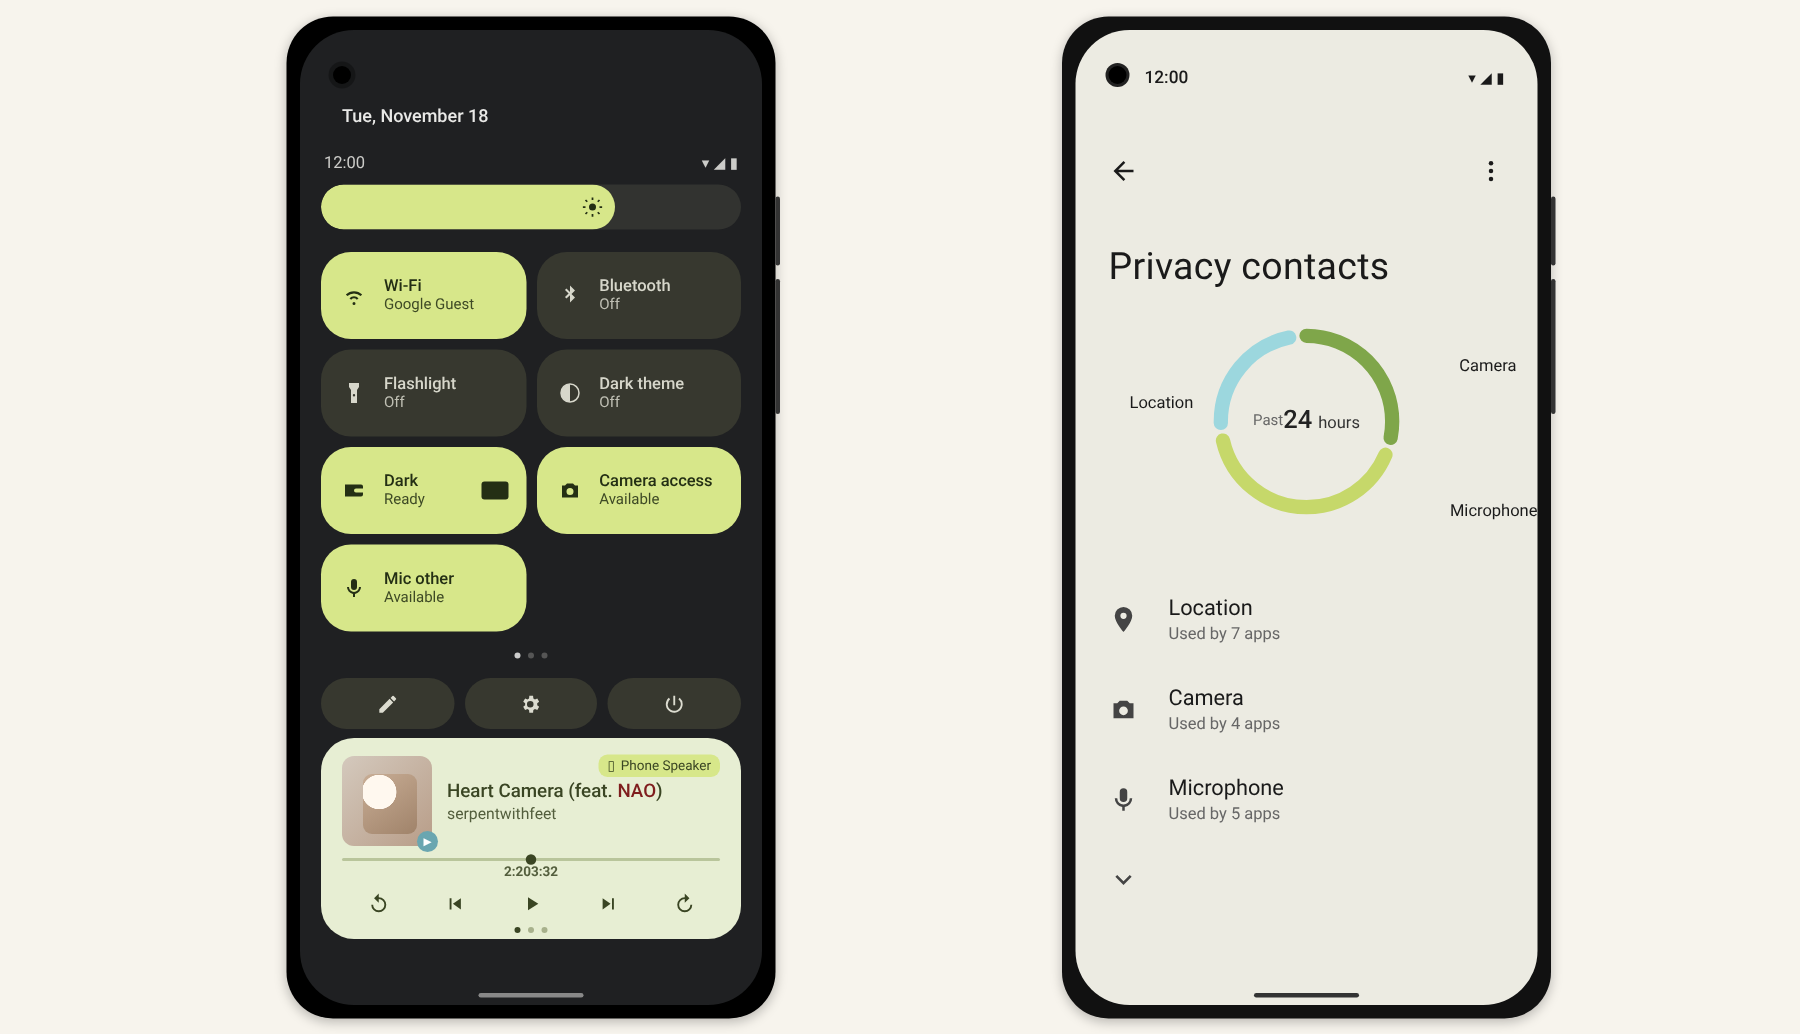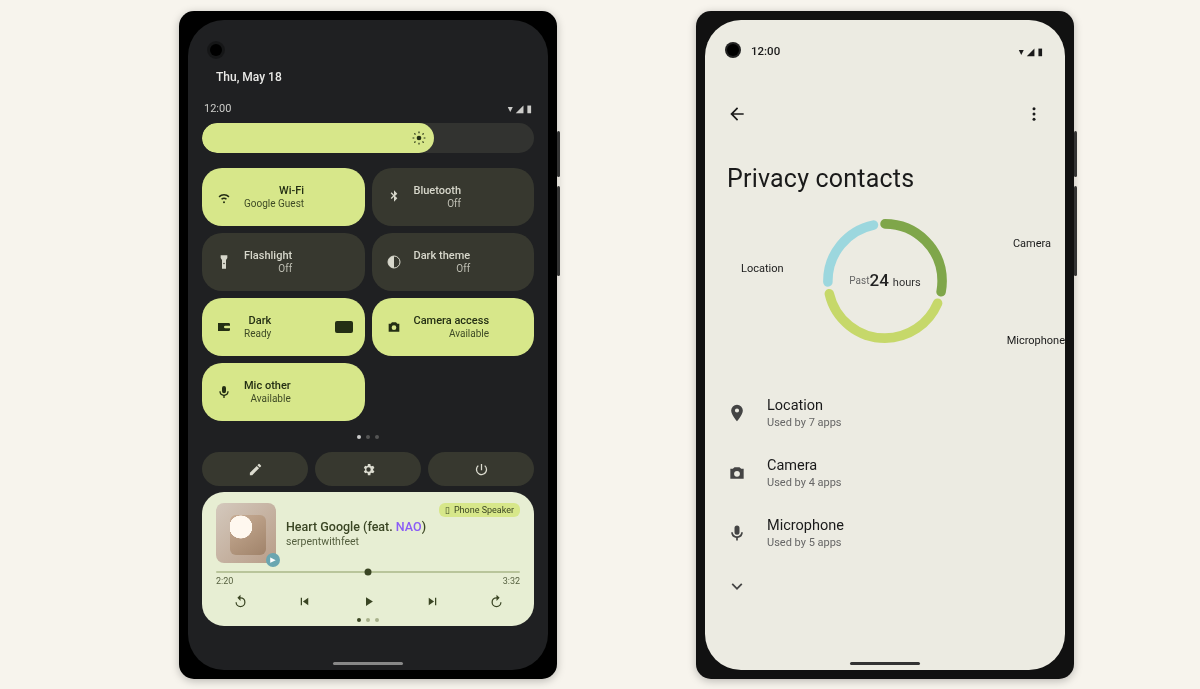--- a/index.html
+++ b/index.html
@@ -1,18 +1,18 @@
 <!DOCTYPE html>
 <html><head>
 <meta charset="utf-8">
 <style>
   * { box-sizing: border-box; margin: 0; padding: 0; font-family: -apple-system, "Roboto", "Segoe UI", sans-serif; }
   body { background: #f7f4ed; width:1200px; height:689px; position:relative; overflow:hidden; }
 
-  .phone { position:absolute; width:378px; height:668px; border-radius:15px; background:#000; padding:9px; box-shadow: 0 2px 8px rgba(0,0,0,.25);}
+  .phone { position:absolute; width:326px; height:668px; border-radius:31px; background:#000; padding:9px; box-shadow: 0 2px 8px rgba(0,0,0,.25); margin-left: 12px;}
   .phone.left { left:179px; top:11px; }
   .phone.right { left:696px; top:11px; background:#111; }
   .phone .side-btn { position:absolute; right:-3px; width:3px; background:#333; border-radius:2px;}
   .phone .side-btn.b1{ top:120px; height:46px;}
   .phone .side-btn.b2{ top:175px; height:90px;}
   .screen { width:100%; height:100%; border-radius:36px; overflow:hidden; position:relative; }
   .screen.dark { background:#1f2022; }
   .screen.light { background:#ecebe2; color:#222; }
   .camera-hole { position:absolute; top:24px; left:22px; width:12px; height:12px; background:#000; border-radius:50%; z-index:50; box-shadow:0 0 0 3px rgba(0,0,0,.3);}
   .screen.light .camera-hole{ box-shadow:0 0 0 2px #222;}
@@ -25,21 +25,21 @@
   .brightness-row{ position:absolute; top:103px; left:0; right:0; height:30px; padding:0 14px;}
   .brightness-track{ width:100%; height:30px; background:#323330; border-radius:15px; position:relative; overflow:hidden;}
   .brightness-fill{ position:absolute; top:0; left:0; height:100%; width:70%; background:#d7e78a; border-radius:15px; display:flex; align-items:center; justify-content:flex-end; padding-right:8px;}
   .brightness-fill svg{ width:14px; height:14px;}
 
   .qs-grid{ position:absolute; top:148px; left:14px; right:14px; display:grid; grid-template-columns:1fr 1fr; gap:7px;}
   .tile{ height:58px; border-radius:20px; display:flex; align-items:center; padding:0 14px; gap:12px; font-size:11px; position:relative;}
   .tile.on{ background:#d7e78a; color:#242f14;}
   .tile.off{ background:#37382f; color:#d7d7cb;}
   .tile .icon{ width:16px; height:16px; flex-shrink:0; display:flex; align-items:center; justify-content:center;}
-  .tile .txt{ display:flex; flex-direction:column; line-height:1.25;align-items:flex-end;}
+  .tile .txt{ display:flex; flex-direction:column; line-height:1.25;}
   .tile .txt .title{ font-weight:500;}
   .tile .txt .sub{ opacity:.85; font-size:10px;}
   .tile .chev{ position:absolute; right:12px; font-size:13px; opacity:.7;}
   .tile .card-glyph{ position:absolute; right:12px; width:18px; height:12px; border-radius:2px; background:#242f14;}
 
   .pager-dots{ position:absolute; left:0; right:0; display:flex; justify-content:center; gap:5px;}
   .pager-dots.a{ top:415px;}
   .pager-dots .d{ width:4px; height:4px; border-radius:50%; background:#555;}
   .pager-dots .d.active{ background:#ccc;}
 
@@ -49,26 +49,26 @@
 
   .media-card{ position:absolute; top:472px; left:14px; right:14px; height:134px; background:#e7eed3; border-radius:22px; padding:11px 14px 8px; color:#3a4523;}
   .media-top{ display:flex; justify-content:flex-end;}
   .media-output{ background:#d7e78a; border-radius:6px; padding:2px 6px; font-size:9px; display:flex; align-items:center; gap:4px; color:#3a4523;}
   .media-body{ display:flex; gap:10px; margin-top:-14px;}
   .album{ width:60px; height:60px; border-radius:8px; background:linear-gradient(135deg,#d4c9bd,#b89d88); position:relative; overflow:hidden; flex-shrink:0;}
   .album::after{content:""; position:absolute; inset:12px 10px 8px 14px; background:radial-gradient(circle at 30% 30%, #fff8ef 0 30%, rgba(0,0,0,0) 31%), linear-gradient(145deg,#c8ad95,#a0836a); border-radius:6px;}
   .play-badge{ position:absolute; bottom:-4px; right:-4px; width:14px; height:14px; border-radius:50%; background:#6aa6b0; display:flex; align-items:center; justify-content:center; color:#fff; font-size:7px;}
   .media-info{ padding-top:16px;}
   .media-title{ font-size:12.5px; font-weight:500;}
-  .media-title .feat{ color:#8b5cf6;}
+  .media-title .feat{ color:#7f1d1d;}
   .media-artist{ font-size:10.5px; opacity:.85; margin-top:1px;}
   .media-seek{ margin-top:8px; position:relative;}
   .seek-track{ height:1.5px; background:#b9c59b; width:100%; border-radius:1px; position:relative;}
   .seek-thumb{ position:absolute; top:50%; left:50%; transform:translate(-50%,-50%); width:7px; height:7px; border-radius:50%; background:#3a4523;}
-  .seek-times{ display:flex; justify-content:space-between; font-size:9px; margin-top:3px; opacity:.85;}
+  .seek-times{ display:flex; justify-content:center; font-size:9px; margin-top:3px; opacity:.85;font-weight:bold;}
   .media-controls{ display:flex; justify-content:space-between; align-items:center; margin-top:6px; padding:0 14px;}
   .media-controls .mc{ width:20px; height:20px; display:flex; align-items:center; justify-content:center; color:#3a4523;}
   .media-controls svg{width:15px;height:15px;}
   .pager-dots.b{ position:absolute; bottom:4px; left:0; right:0;}
   .pager-dots.b .d{ background:#a8b18c;} .pager-dots.b .d.active{background:#3a4523;}
 
   
   .r-status{ position:absolute; top:21px; left:0; right:0; height:20px; display:flex; justify-content:space-between; align-items:center; padding:0 22px; font-size:11.5px; color:#1a1a1a;}
   .r-status .left-slot{ padding-left:24px; font-weight:500;}
   .r-status .icons span{ margin-left:3px; font-size:10px;}
@@ -94,21 +94,21 @@
 </style>
 </head>
 <body>
 
 <div class="phone left">
   <div class="side-btn b1"></div>
     <div class="side-btn b2"></div>
   <div class="screen dark">
     <div class="camera-hole"></div>
 
-    <div class="l-date">Thu, May 18</div>
+    <div class="l-date">Tue, November 18</div>
 
     <div class="l-status">
       <span>12:00</span>
       <span class="icons">
         <span>▾</span><span>◢</span><span>▮</span>
       </span>
     </div>
 
     <div class="brightness-row">
       <div class="brightness-track">
@@ -243,21 +243,21 @@
           <span>Phone Speaker</span>
         </div>
       </div>
       <div class="media-body">
         <div style="position:relative">
           <div class="album"></div>
           <div class="play-badge">▶</div>
         </div>
         <div class="media-info">
           <div class="media-title">
-            <span>Heart Google (feat. </span><span class="feat">NAO</span><span>)</span>
+            <span>Heart Camera (feat. </span><span class="feat">NAO</span><span>)</span>
           </div>
           <div class="media-artist">serpentwithfeet</div>
         </div>
       </div>
       <div class="media-seek">
         <div class="seek-track">
           <div class="seek-thumb" id="seek-thumb" style="left: 50%;"></div>
         </div>
         <div class="seek-times">
           <span>2:20</span>

